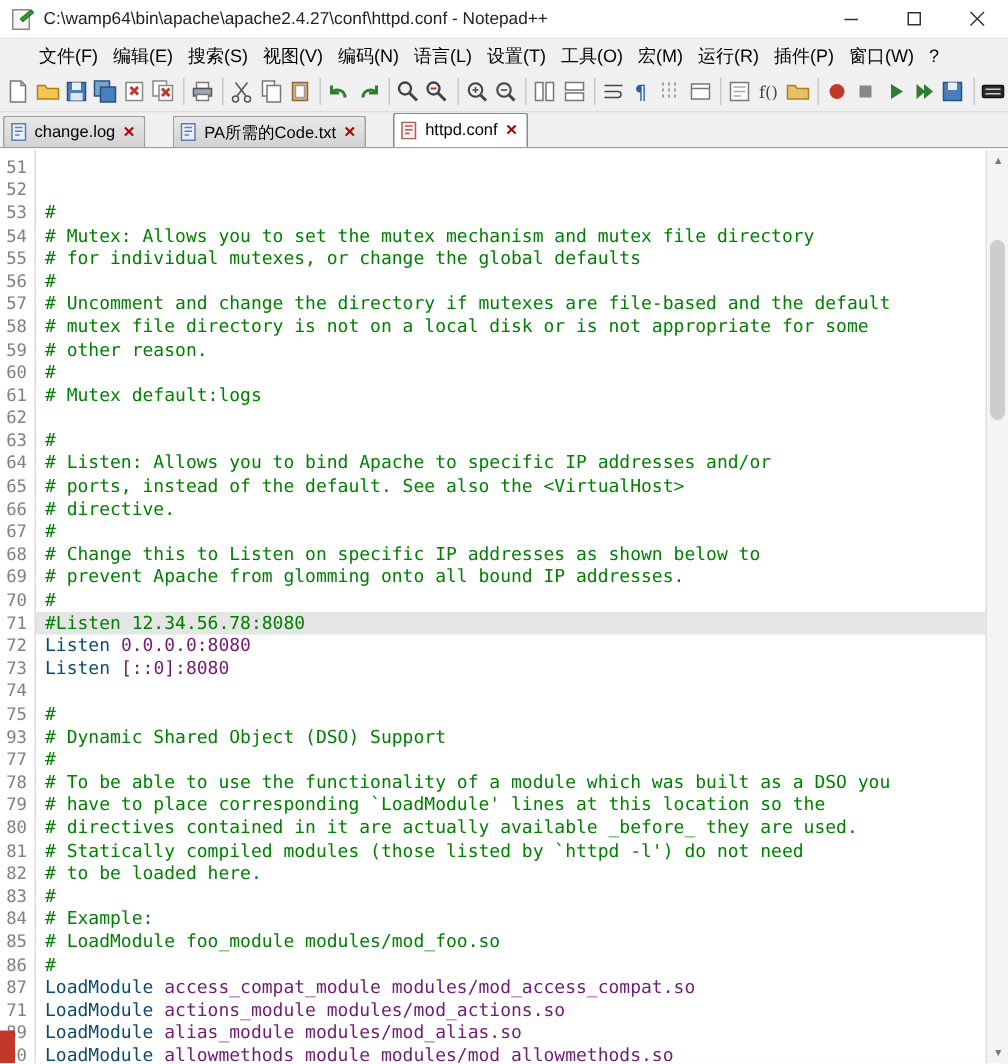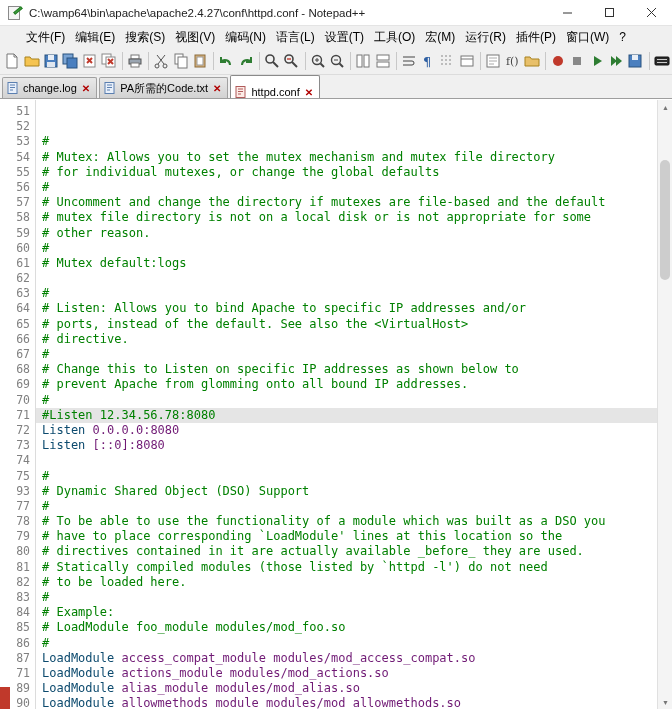--- a/index.html
+++ b/index.html
@@ -108,34 +108,33 @@
     align-items: flex-end;
     padding-left: 2px;
     flex: none;
     border-bottom: 1px solid #9e9e9e;
   }
   .tab {
     height: 21px;
     display: flex;
     align-items: center;
     padding: 0 6px 0 4px;
-    margin-right: 2px;
+    margin-right: 18px;
     font-size: 11px;
     color: #000;
     border: 1px solid #a0a0a0;
     border-bottom: none;
     border-radius: 2px 2px 0 0;
     background: linear-gradient(#e8e8e8, #d2d2d2);
     white-space: nowrap;
   }
   .tab.active {
     background: #ffffff;
     height: 23px;
     border-color: #8a8a8a;
-    align-items: flex-end;
   }
   .tab .tabicon {
     width: 12px; height: 12px;
     margin-right: 4px;
     flex: none;
   }
   .tab .tabclose {
     margin-left: 5px;
     font-size: 10px;
     color: #b00000;
@@ -145,21 +144,21 @@
   
   .editor {
     flex: 1;
     display: flex;
     background: #ffffff;
     overflow: hidden;
     position: relative;
     border-top: 1px solid #ffffff;
   }
   .gutter {
-    width: 36px;
+    width: 24px;
     background: #ffffff;
     color: #808080;
     font-family: "DejaVu Sans Mono", monospace;
     font-size: 11.5px;
     line-height: 15.2px;
     text-align: right;
     padding: 4px 5px 0 0;
     border-right: 1px solid #dcdcdc;
     flex: none;
     user-select: none;

